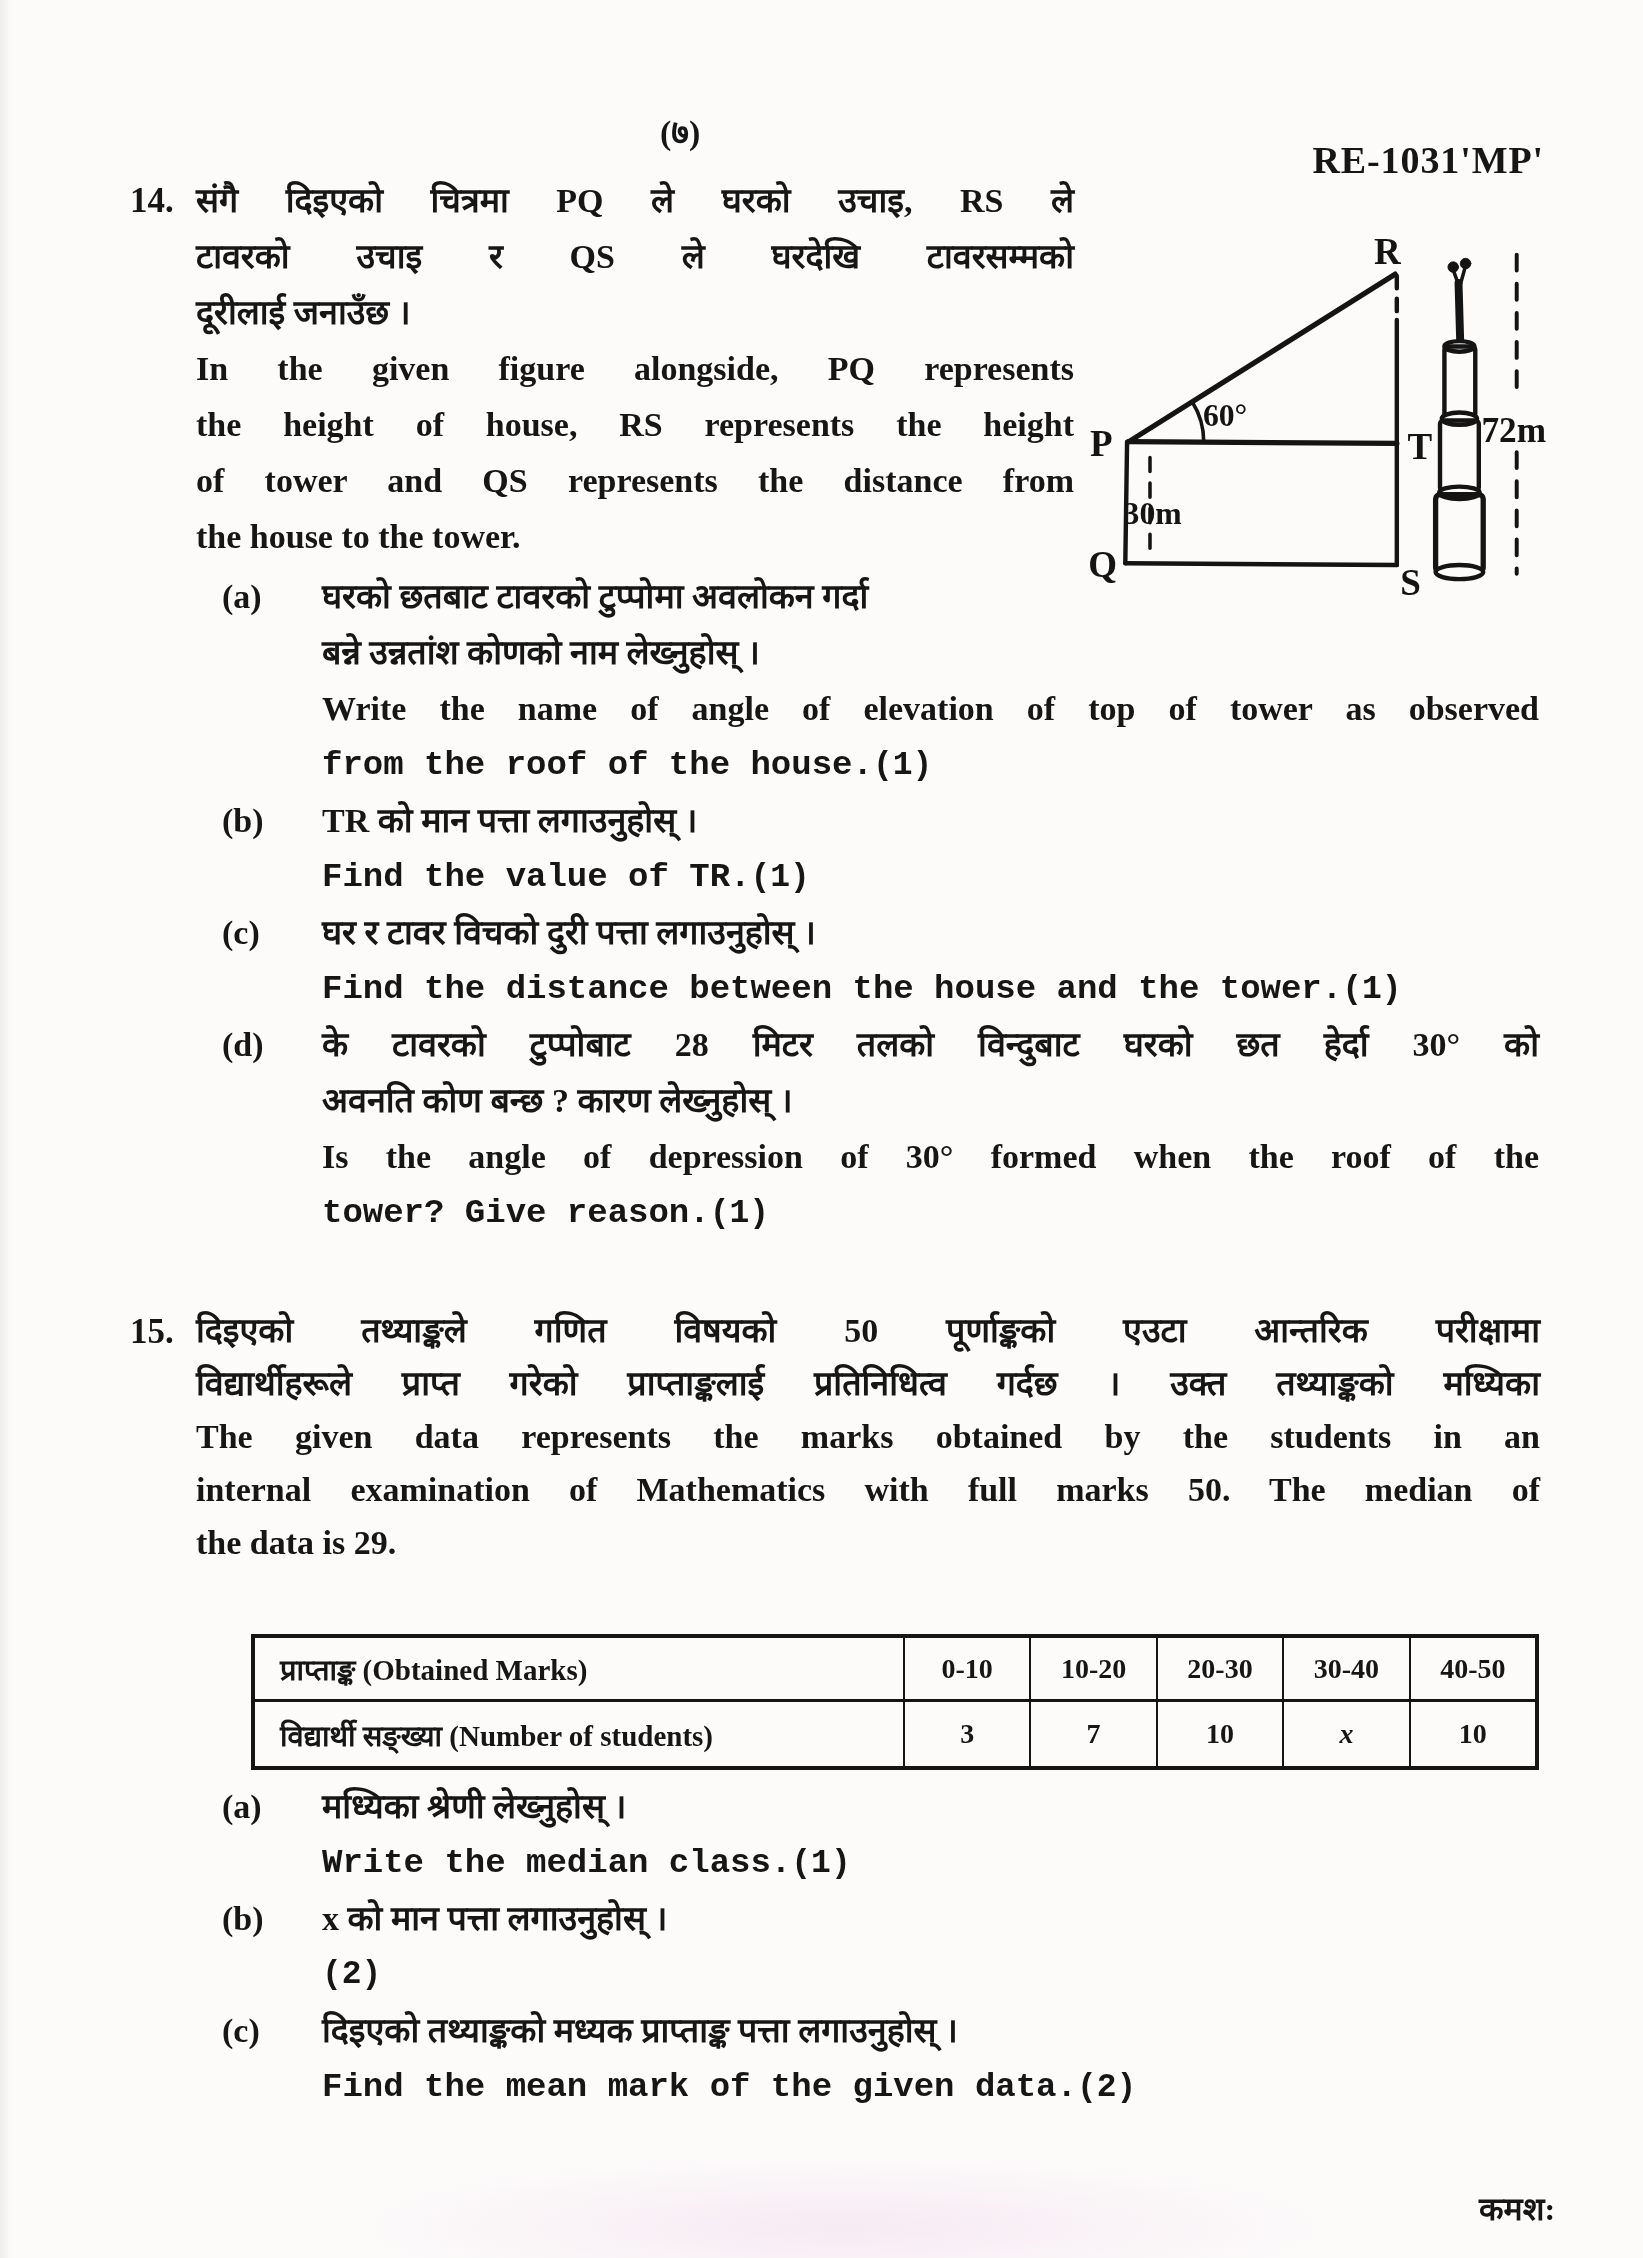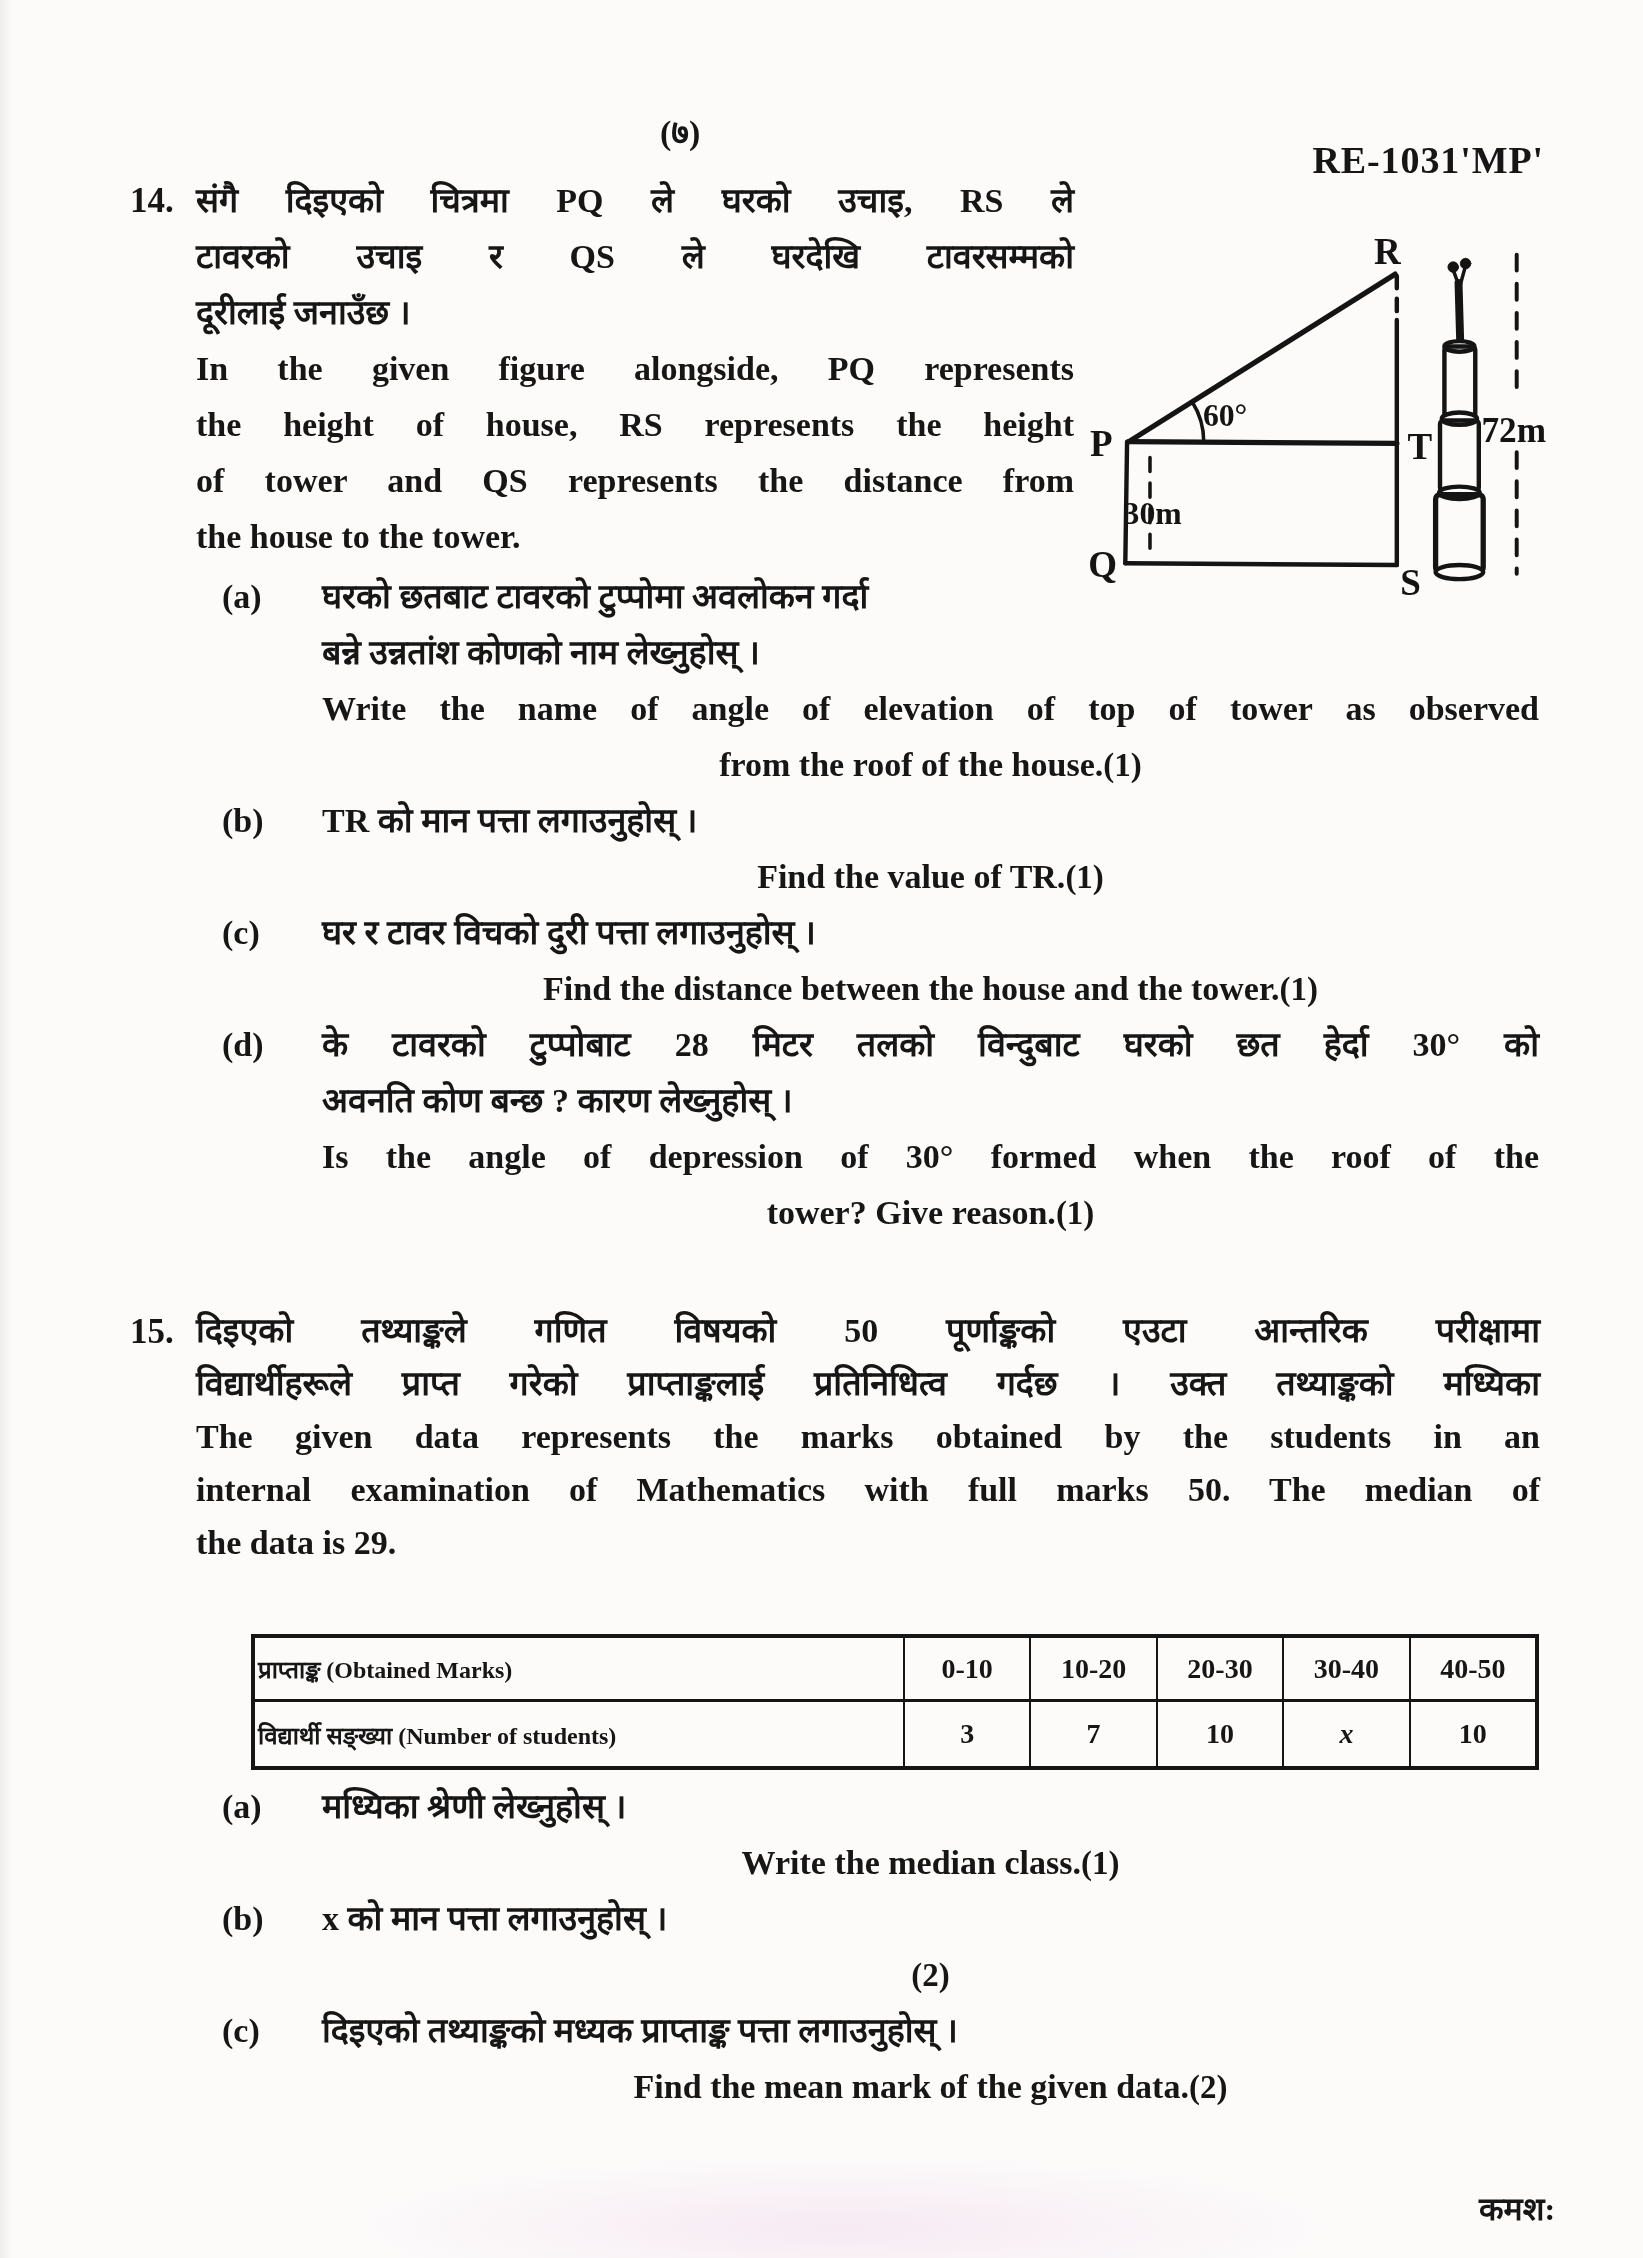--- a/index.html
+++ b/index.html
@@ -33,40 +33,40 @@
   .qbody{position:absolute;left:66px;top:0;}
   .line,.pline{height:56px;line-height:56px;white-space:nowrap;}
   .np{font-size:34px;}
   .en{font-size:34px;}
   .stretch{text-align:justify;text-align-last:justify;}
   .q15line{height:53px;line-height:53px;}
 
   .parts{position:absolute;}
   .part{position:relative;padding-left:100px;}
   .plabel{position:absolute;left:0;top:0;height:56px;line-height:56px;font-size:34px;}
-  .lastline{display:flex;justify-content:center;align-items:baseline;}
+  .lastline{display:flex;justify-content:flex-start;align-items:baseline;font-family:Liberation Mono, monospace;}
   .marks{font-size:33px;}
 
   
   .marks-table{
     position:absolute;left:251px;top:1634px;width:1288px;
     display:grid;
     grid-template-columns:648px repeat(5,1fr);
     grid-auto-rows:64px;
     border:4.4px solid #151515;
     box-sizing:border-box;
     background:#fcfbfa;
   }
   .cell{
     box-sizing:border-box;
     display:flex;align-items:center;justify-content:center;
     border-left:2.6px solid #151515;
     font-size:28px;white-space:nowrap;overflow:visible;
   }
-  .cell.first{border-left:none;justify-content:flex-start;padding-left:3px;font-size:24px;}
+  .cell.first{border-left:none;justify-content:flex-start;padding-left:25px;font-size:29px;}
   .cell.hdr{border-bottom:3.5px solid #151515;}
   .cell.italic-x{font-style:italic;}
 
   
   .fig{position:absolute;left:1083px;top:221px;width:558px;height:406px;}
 
   .footer-cont{position:absolute;left:1429px;top:2186px;width:176px;text-align:center;font-size:32px;}
 </style>
 </head>
 <body>

